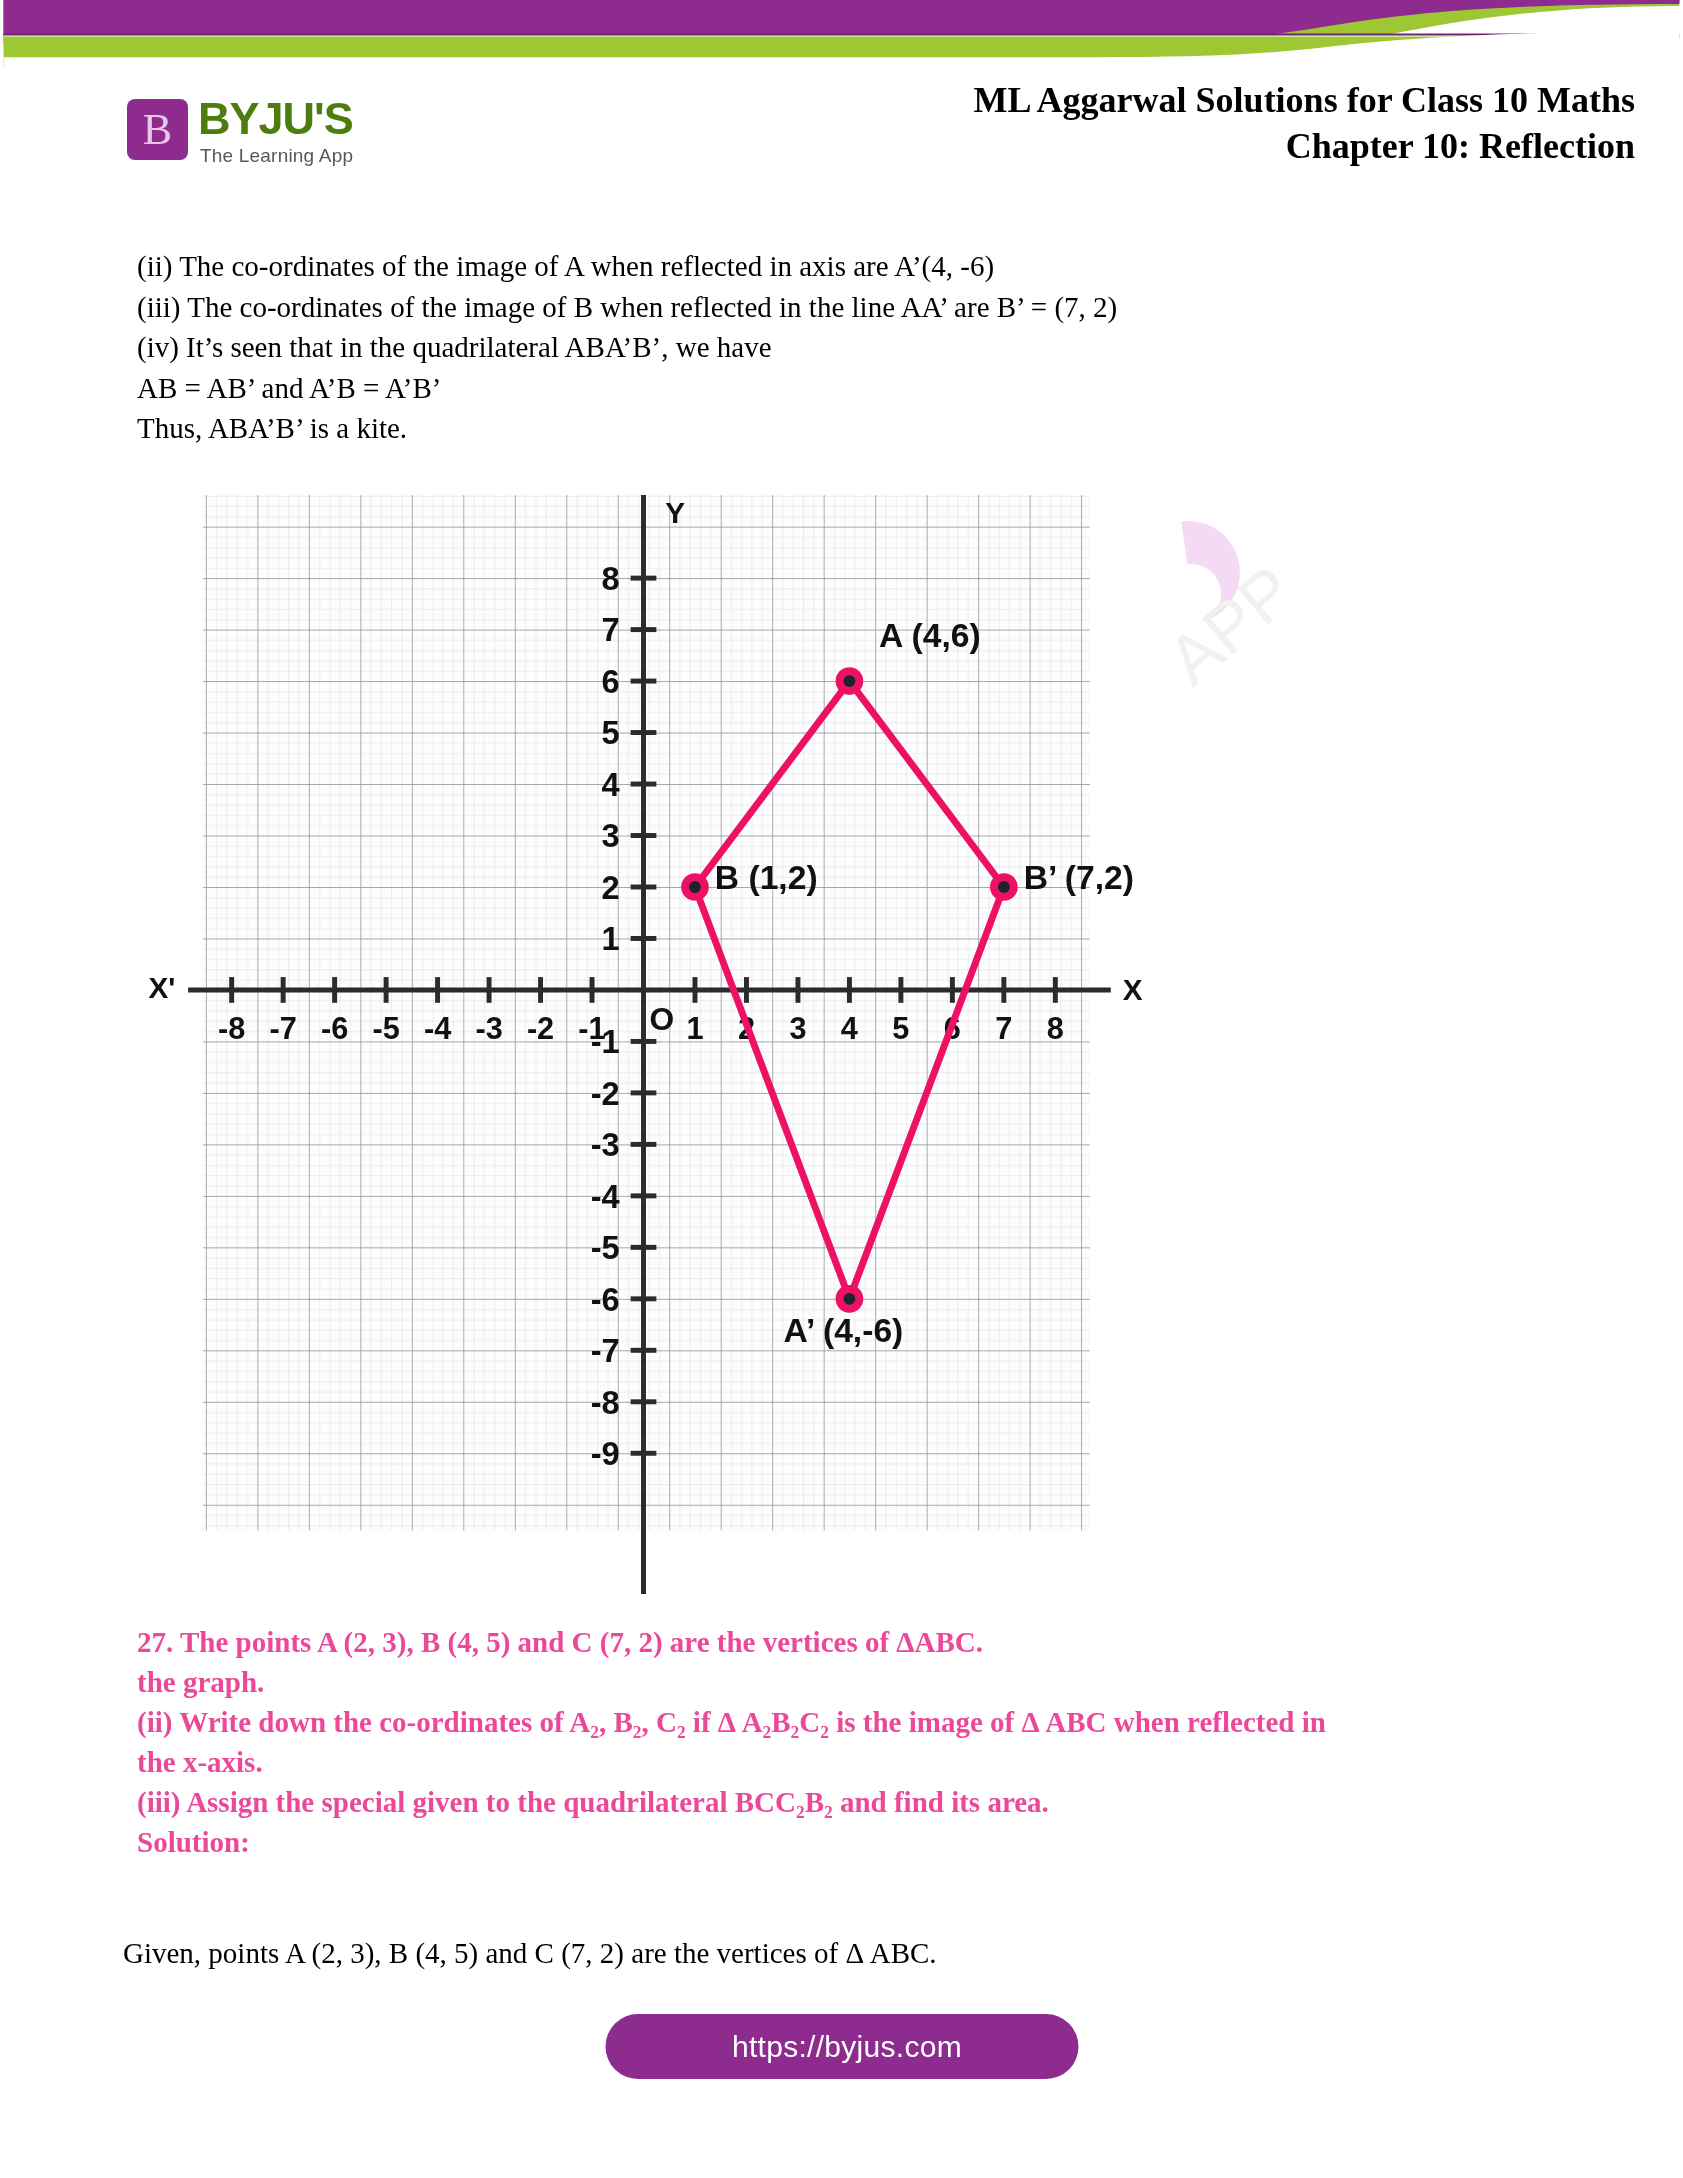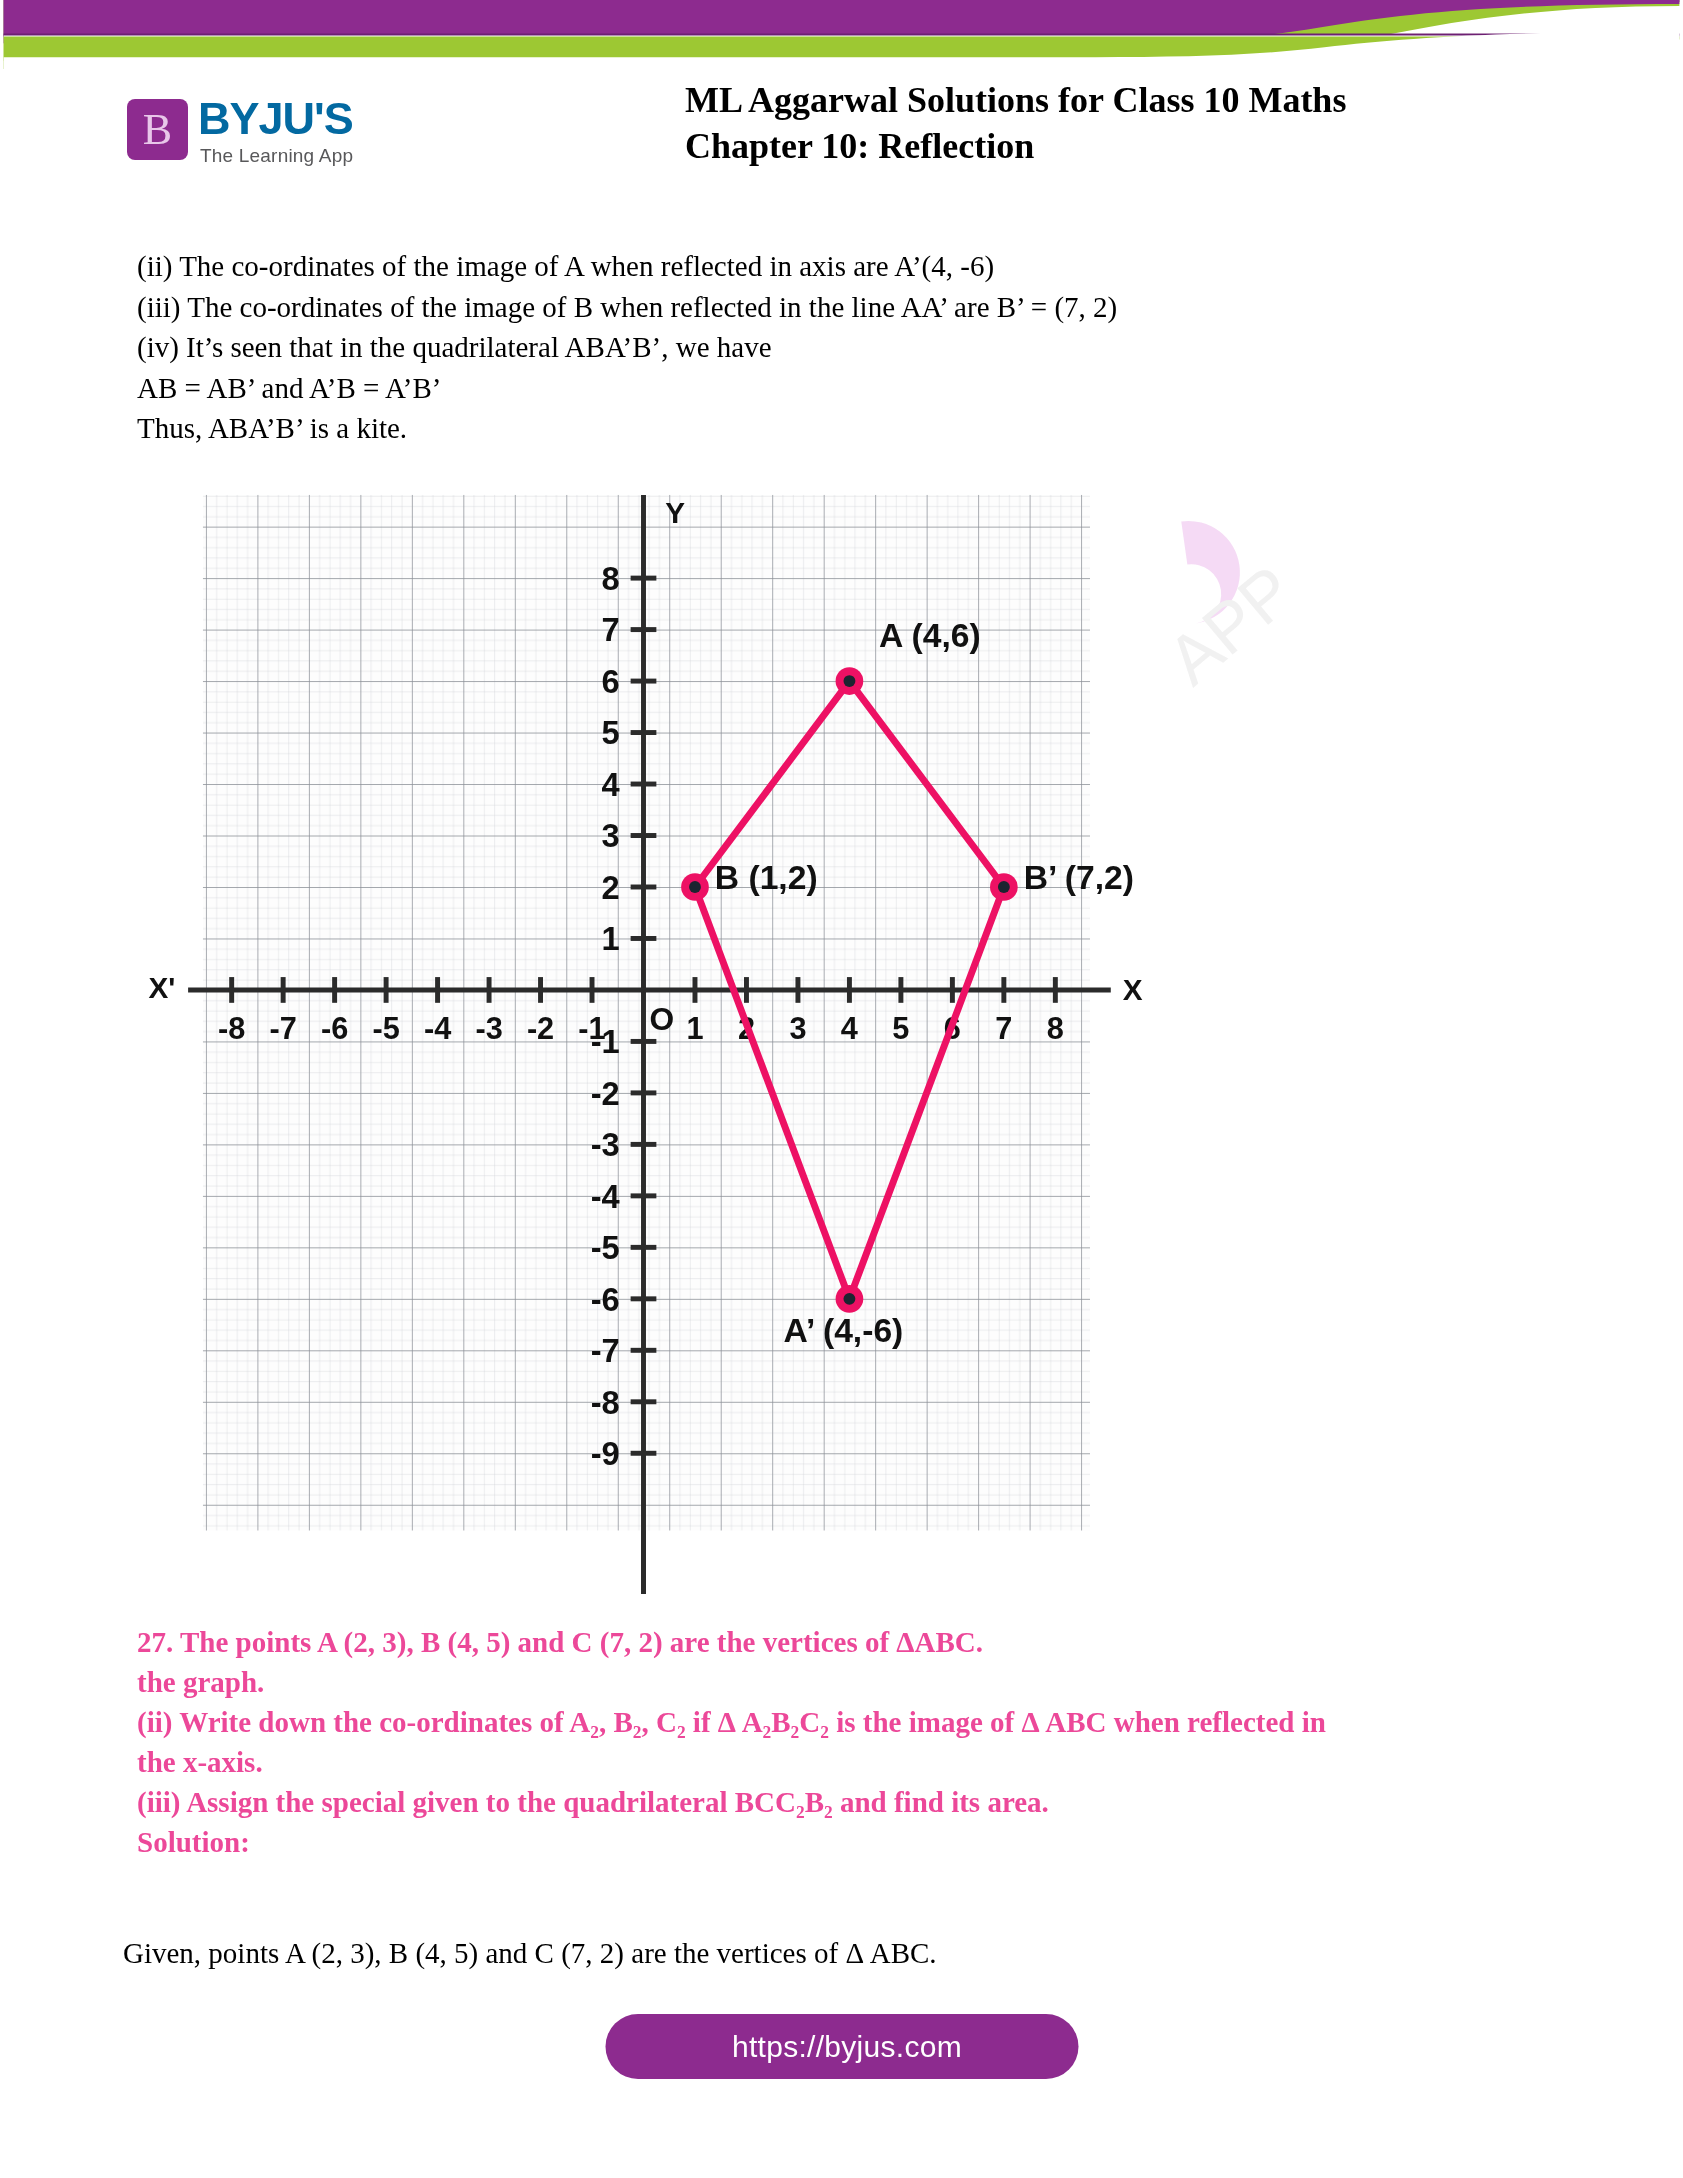--- a/index.html
+++ b/index.html
@@ -49,40 +49,40 @@
     font-weight: normal;
     line-height: 1;
   }
   .logo-word {
     position: absolute;
     left: 71px;
     top: 0px;
     font-family: "Liberation Sans", sans-serif;
     font-size: 45px;
     font-weight: bold;
-    color: #0369a1;
+    color: #4d7c0f;
     letter-spacing: -1px;
     line-height: 1.05;
   }
   .logo-tag {
     position: absolute;
     left: 73px;
     top: 50px;
     font-family: "Liberation Sans", sans-serif;
     font-size: 19px;
     color: #58585a;
     letter-spacing: 0.2px;
   }
 
   .header-title {
     position: absolute;
     top: 77px;
     right: 48px;
     width: 950px;
-    text-align: left;
+    text-align: right;
     font-family: "Liberation Serif", serif;
     font-weight: bold;
     font-size: 36px;
     color: #000;
     line-height: 1.28;
   }
 
   
   .body-text {
     position: absolute;

